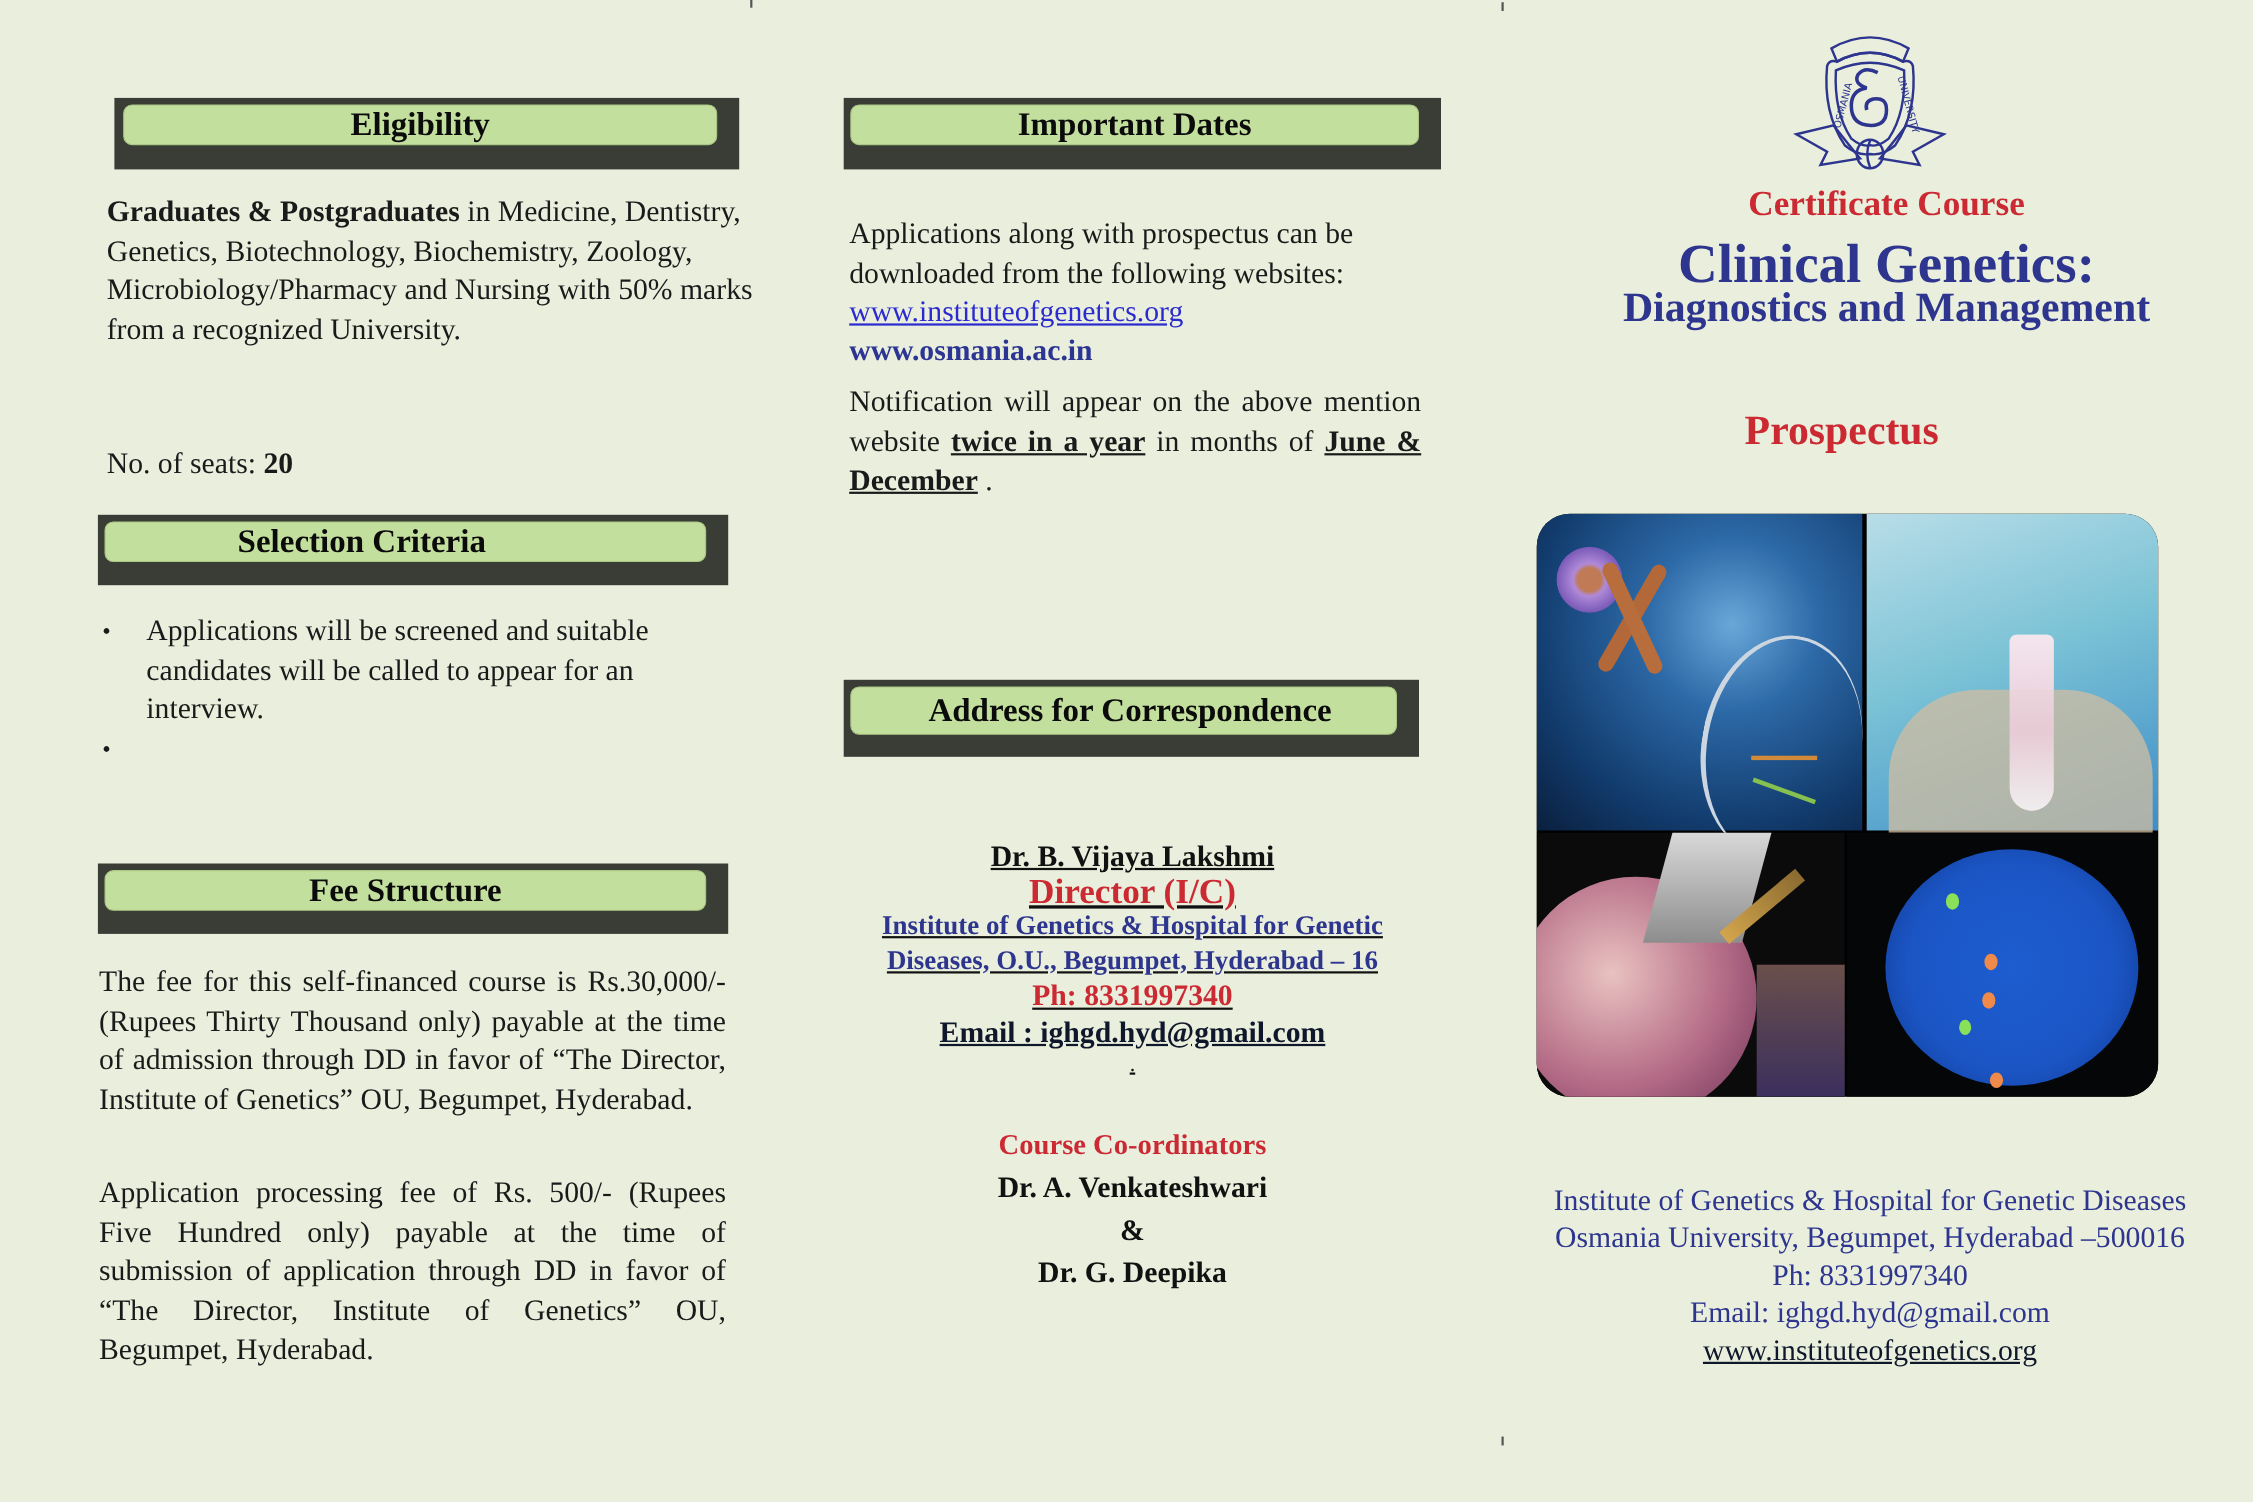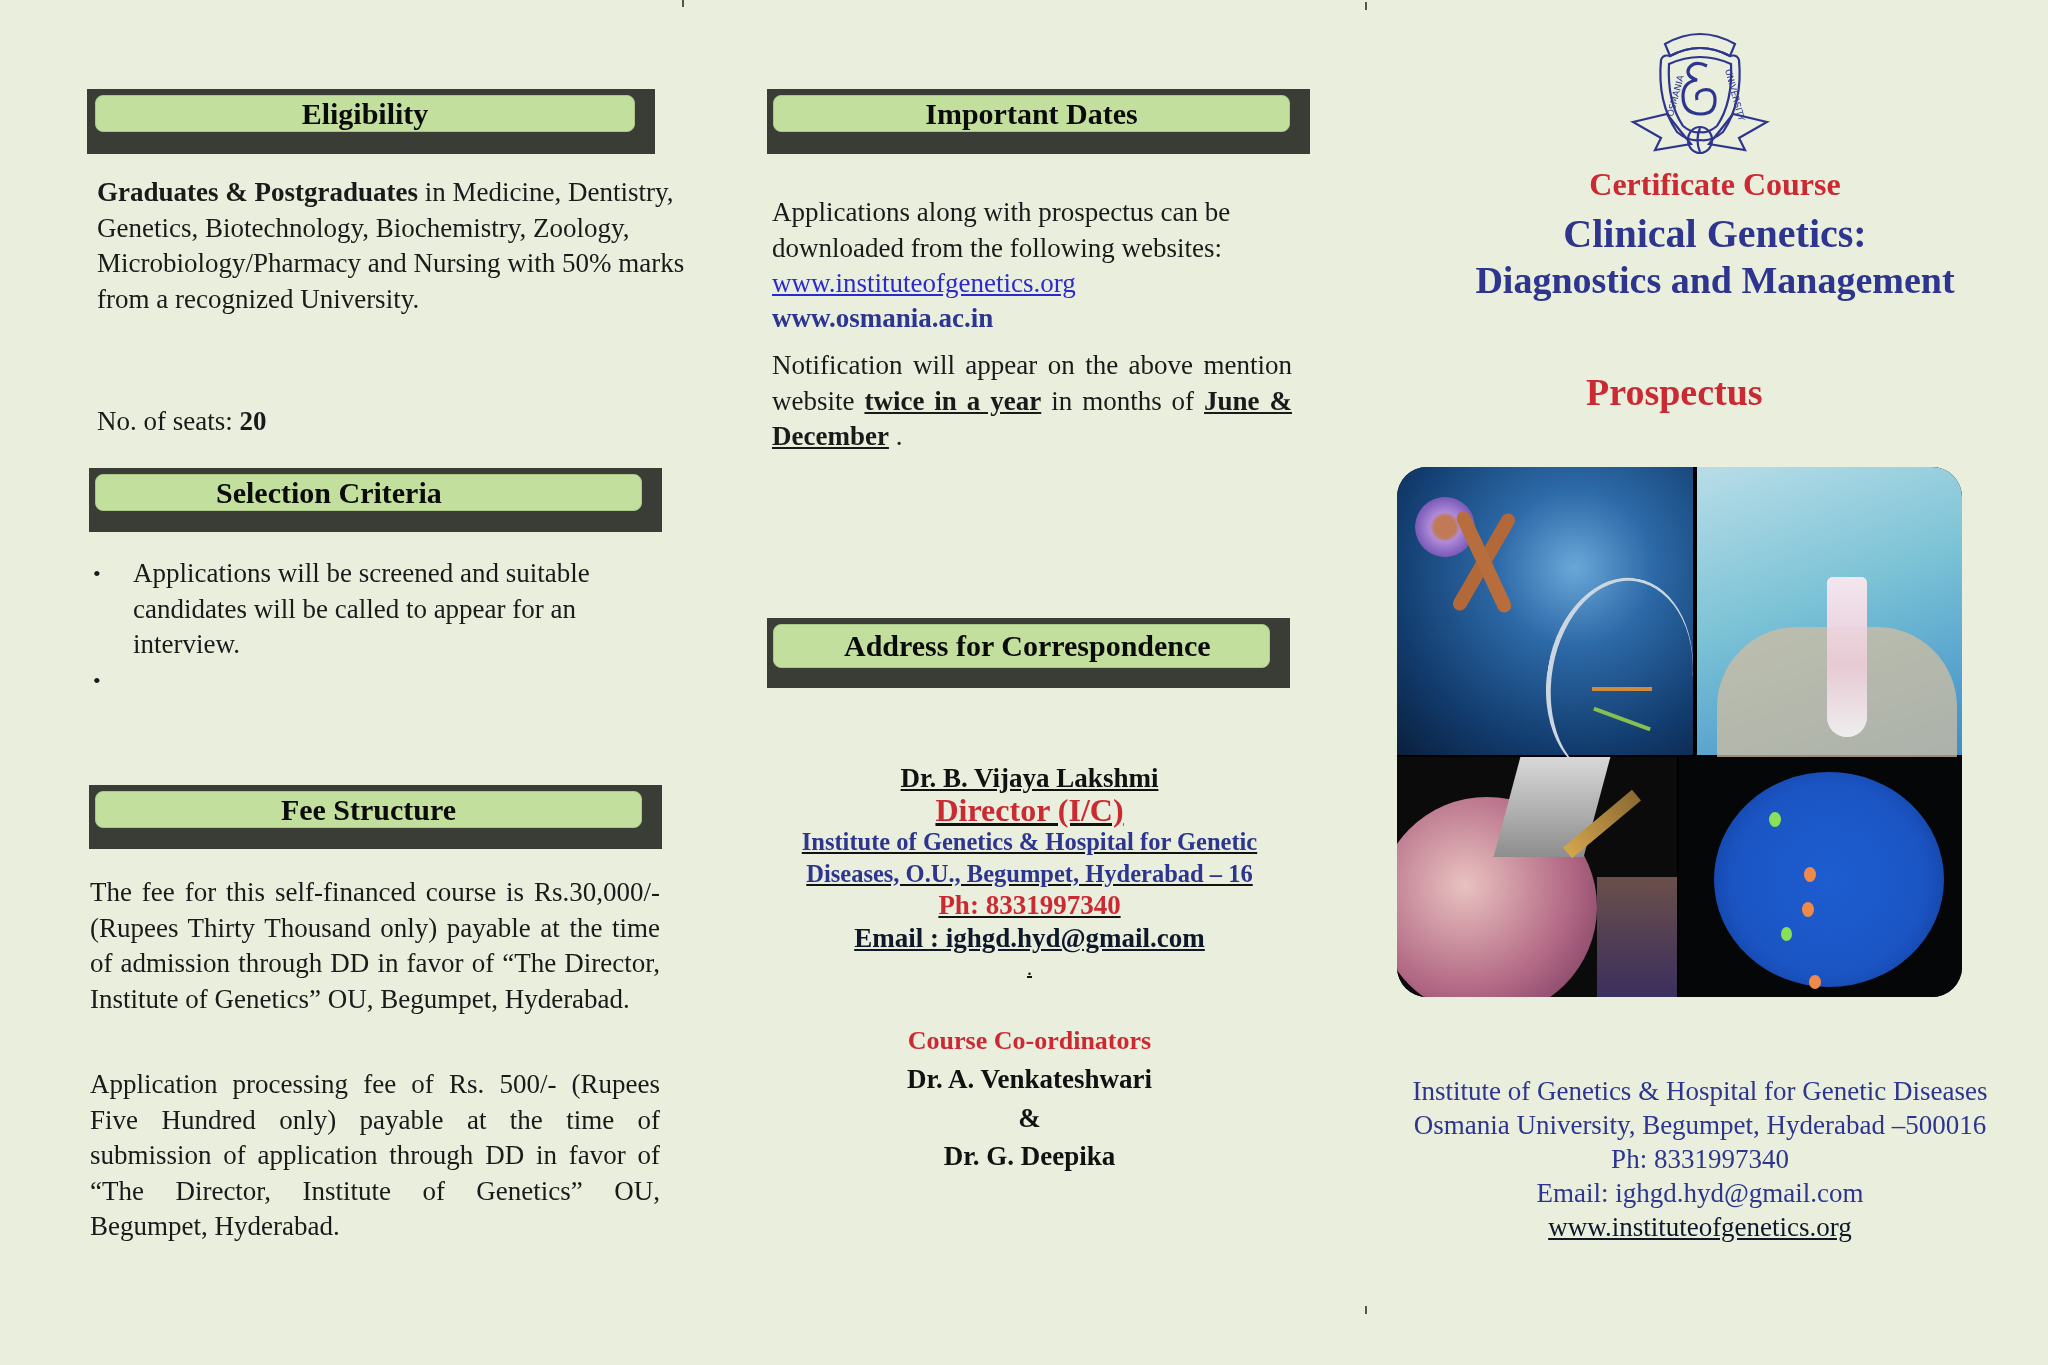--- a/index.html
+++ b/index.html
@@ -41,21 +41,21 @@
 </style>
 </head>
 <body>
 
 <div class="fold-tick" style="left:682px; top:0;"></div>
 <div class="fold-tick" style="left:1365px; top:2px; height:8px;"></div>
 <div class="fold-tick" style="left:1365px; top:1306px; height:8px;"></div>
 
 <section>
 
-  <div class="heading-bar" style="left:87px; top:89px; width:568px; height:65px;">
+  <div class="heading-bar" style="left:104px; top:89px; width:568px; height:65px;">
     <div class="heading-pill" style="left:8px; right:20px;">Eligibility</div>
   </div>
 
   <div class="abs body-text" style="left:97px; top:175px; width:590px;">
     <b>Graduates &amp; Postgraduates</b><span> in Medicine, Dentistry, Genetics, Biotechnology, Biochemistry, Zoology, Microbiology/Pharmacy and Nursing with 50% marks from a recognized University.</span>
   </div>
 
   <div class="abs body-text" style="left:97px; top:404px;">
     <span>No. of seats: </span><b>20</b>
   </div>
@@ -140,21 +140,21 @@
 
         <path d="M82 44 Q70 38 64 46 Q60 54 72 58 Q58 60 58 74 Q58 92 76 92 Q90 92 90 78 Q90 66 78 68 Q70 70 72 78" stroke-width="3.2"></path>
       </g>
       <text x="48" y="95" font-size="9" fill="#2d358e" transform="rotate(-75 48 95)" font-family="DejaVu Sans, sans-serif">OSMANIA</text>
       <text x="100" y="48" font-size="9" fill="#2d358e" transform="rotate(75 100 48)" font-family="DejaVu Sans, sans-serif">UNIVERSITY</text>
     </svg>
   </div>
 
   <div class="abs center red" style="left:1440px; top:166px; width:550px; font-weight:bold; font-size:32px;">Certificate Course</div>
 
-  <div class="abs center navy" style="left:1440px; top:210px; width:550px; font-weight:bold; font-size:40px;">Clinical Genetics:</div>
+  <div class="abs center navy" style="left:1440px; top:210px; width:550px; font-weight:bold; font-size:50px;">Clinical Genetics:</div>
 
   <div class="abs center navy" style="left:1440px; top:258px; width:550px; font-weight:bold; font-size:38px;">Diagnostics and Management</div>
 
   <div class="abs red" style="left:1586px; top:370px; font-weight:bold; font-size:38px;">Prospectus</div>
 
   <div class="photo">
 
     <div class="q" style="left:0; top:0; width:296px; height:288px;
                 background:radial-gradient(circle at 60% 35%, #6aa7d8 0%, #2d6aa8 30%, #123c6e 70%, #0a1f3d 100%);">
       <div style="position:absolute; left:18px; top:30px; width:60px; height:60px; border-radius:50%;

